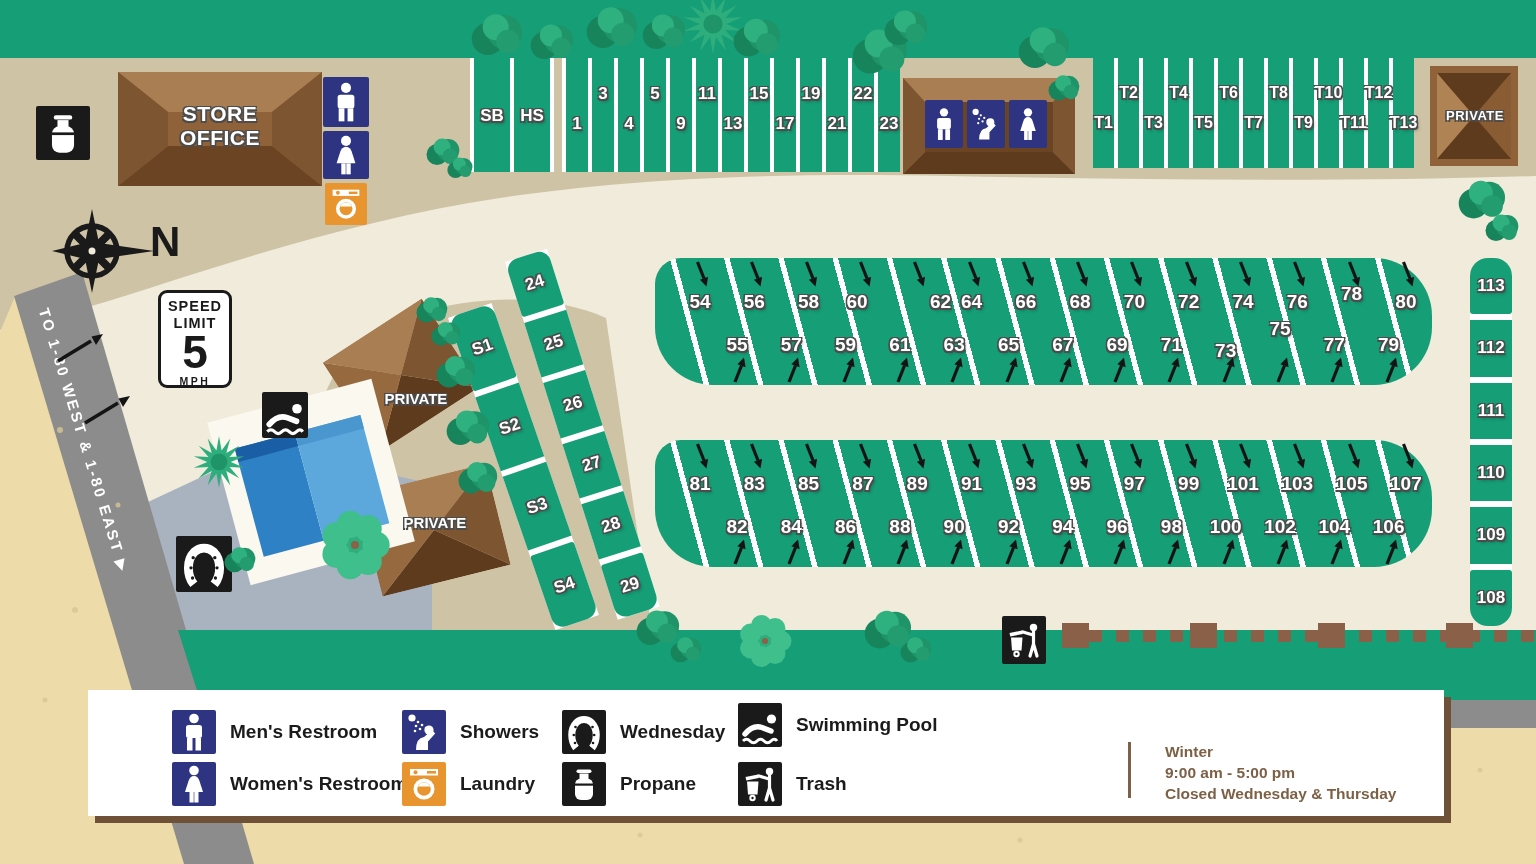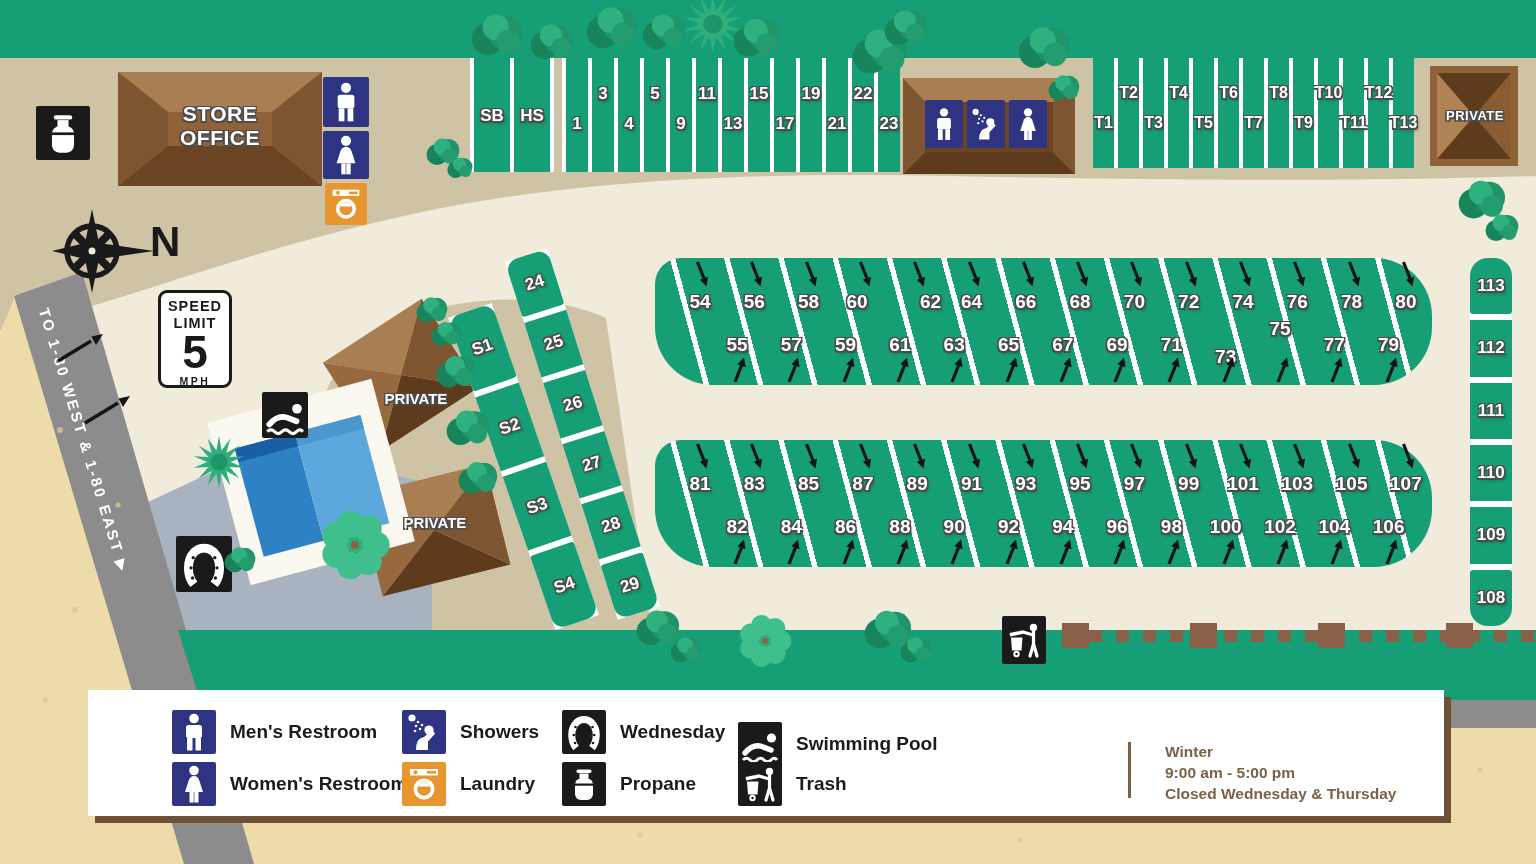--- a/index.html
+++ b/index.html
@@ -299,21 +299,21 @@
           <polygon points="12,25.5 13.6,15.8 5.4,18.8" fill="#141414"></polygon>
         </svg>
       </div>
       <span class="bnum" style="left: 202px; top: 33px;">60</span>
       <div class="arr" style="left: 210.9px; top: 3px;">
         <svg width="17" height="27" viewBox="0 0 17 27">
           <path d="M3 1 L9.5 17.5" stroke="#141414" stroke-width="3.2" fill="none"></path>
           <polygon points="12,25.5 13.6,15.8 5.4,18.8" fill="#141414"></polygon>
         </svg>
       </div>
-      <span class="bnum" style="left: 266px; top: 33px; padding-left: 19px;">62</span>
+      <span class="bnum" style="left: 276px; top: 33px; padding-left: 19px;">62</span>
       <div class="arr" style="left: 265.2px; top: 3px;">
         <svg width="17" height="27" viewBox="0 0 17 27">
           <path d="M3 1 L9.5 17.5" stroke="#141414" stroke-width="3.2" fill="none"></path>
           <polygon points="12,25.5 13.6,15.8 5.4,18.8" fill="#141414"></polygon>
         </svg>
       </div>
       <span class="bnum" style="left: 316.5px; top: 33px;">64</span>
       <div class="arr" style="left: 319.5px; top: 3px;">
         <svg width="17" height="27" viewBox="0 0 17 27">
           <path d="M3 1 L9.5 17.5" stroke="#141414" stroke-width="3.2" fill="none"></path>
@@ -355,21 +355,21 @@
           <polygon points="12,25.5 13.6,15.8 5.4,18.8" fill="#141414"></polygon>
         </svg>
       </div>
       <span class="bnum" style="left: 642.3px; top: 33px;">76</span>
       <div class="arr" style="left: 645.3px; top: 3px;">
         <svg width="17" height="27" viewBox="0 0 17 27">
           <path d="M3 1 L9.5 17.5" stroke="#141414" stroke-width="3.2" fill="none"></path>
           <polygon points="12,25.5 13.6,15.8 5.4,18.8" fill="#141414"></polygon>
         </svg>
       </div>
-      <span class="bnum" style="left: 696.6px; top: 33px;">78</span>
+      <span class="bnum" style="left: 696.6px; top: 25px;">78</span>
       <div class="arr" style="left: 699.6px; top: 3px;">
         <svg width="17" height="27" viewBox="0 0 17 27">
           <path d="M3 1 L9.5 17.5" stroke="#141414" stroke-width="3.2" fill="none"></path>
           <polygon points="12,25.5 13.6,15.8 5.4,18.8" fill="#141414"></polygon>
         </svg>
       </div>
       <span class="bnum" style="left: 750.9px; top: 33px;">80</span>
       <div class="arr" style="left: 753.9px; top: 3px;">
         <svg width="17" height="27" viewBox="0 0 17 27">
           <path d="M3 1 L9.5 17.5" stroke="#141414" stroke-width="3.2" fill="none"></path>
@@ -432,21 +432,21 @@
           <polygon points="12.5,1.5 14.1,11.2 5.9,8.2" fill="#141414"></polygon>
         </svg>
       </div>
       <span class="bnum" style="left: 516.4px; top: 76px;">71</span>
       <div class="arr" style="left: 519.4px; top: 98px;">
         <svg width="17" height="27" viewBox="0 0 17 27">
           <path d="M3.5 26 L10 9.5" stroke="#141414" stroke-width="3.2" fill="none"></path>
           <polygon points="12.5,1.5 14.1,11.2 5.9,8.2" fill="#141414"></polygon>
         </svg>
       </div>
-      <span class="bnum" style="left: 570.7px; top: 88px;">73</span>
+      <span class="bnum" style="left: 570.7px; top: 82px;">73</span>
       <div class="arr" style="left: 573.7px; top: 98px;">
         <svg width="17" height="27" viewBox="0 0 17 27">
           <path d="M3.5 26 L10 9.5" stroke="#141414" stroke-width="3.2" fill="none"></path>
           <polygon points="12.5,1.5 14.1,11.2 5.9,8.2" fill="#141414"></polygon>
         </svg>
       </div>
       <span class="bnum" style="left: 625px; top: 60px; text-align: right;">75</span>
       <div class="arr" style="left: 628px; top: 98px;">
         <svg width="17" height="27" viewBox="0 0 17 27">
           <path d="M3.5 26 L10 9.5" stroke="#141414" stroke-width="3.2" fill="none"></path>
@@ -1061,21 +1061,21 @@
           <div class="icon-sq" style="width: 44px; height: 44px; background: rgb(26, 26, 26);">
             <svg viewBox="0 0 44 44">
               <rect x="13" y="16.5" width="18" height="21.5" rx="6" fill="#fff"></rect>
               <rect x="17.5" y="11.5" width="9" height="6" fill="#fff"></rect>
               <rect x="14.5" y="7.5" width="15" height="3.6" rx="1.8" fill="#fff"></rect>
               <rect x="13" y="21.5" width="18" height="2.2" fill="#1A1A1A"></rect>
             </svg>
           </div>
           <span class="leg-label">Propane</span>
         </div>
-        <div class="leg-item" style="left: 650px; top: 32px;">
+        <div class="leg-item" style="left: 650px; top: 13px;">
           <div class="icon-sq" style="width: 44px; height: 44px; background: rgb(26, 26, 26);">
             <svg viewBox="0 0 44 44">
               <circle cx="33.5" cy="16" r="4.6" fill="#fff"></circle>
               <path d="M7 31 Q15 21.5 24 24.5 L33 28" stroke="#fff" stroke-width="5.5" fill="none" stroke-linecap="round"></path>
               <path d="M5 38 q3.5 -3.5 7 0 t7 0 t7 0 t7 0 t6 0" stroke="#fff" stroke-width="3" fill="none"></path>
             </svg>
           </div>
           <span class="leg-label">Swimming Pool</span>
         </div>
         <div class="leg-item" style="left: 650px; top: 72px;">

